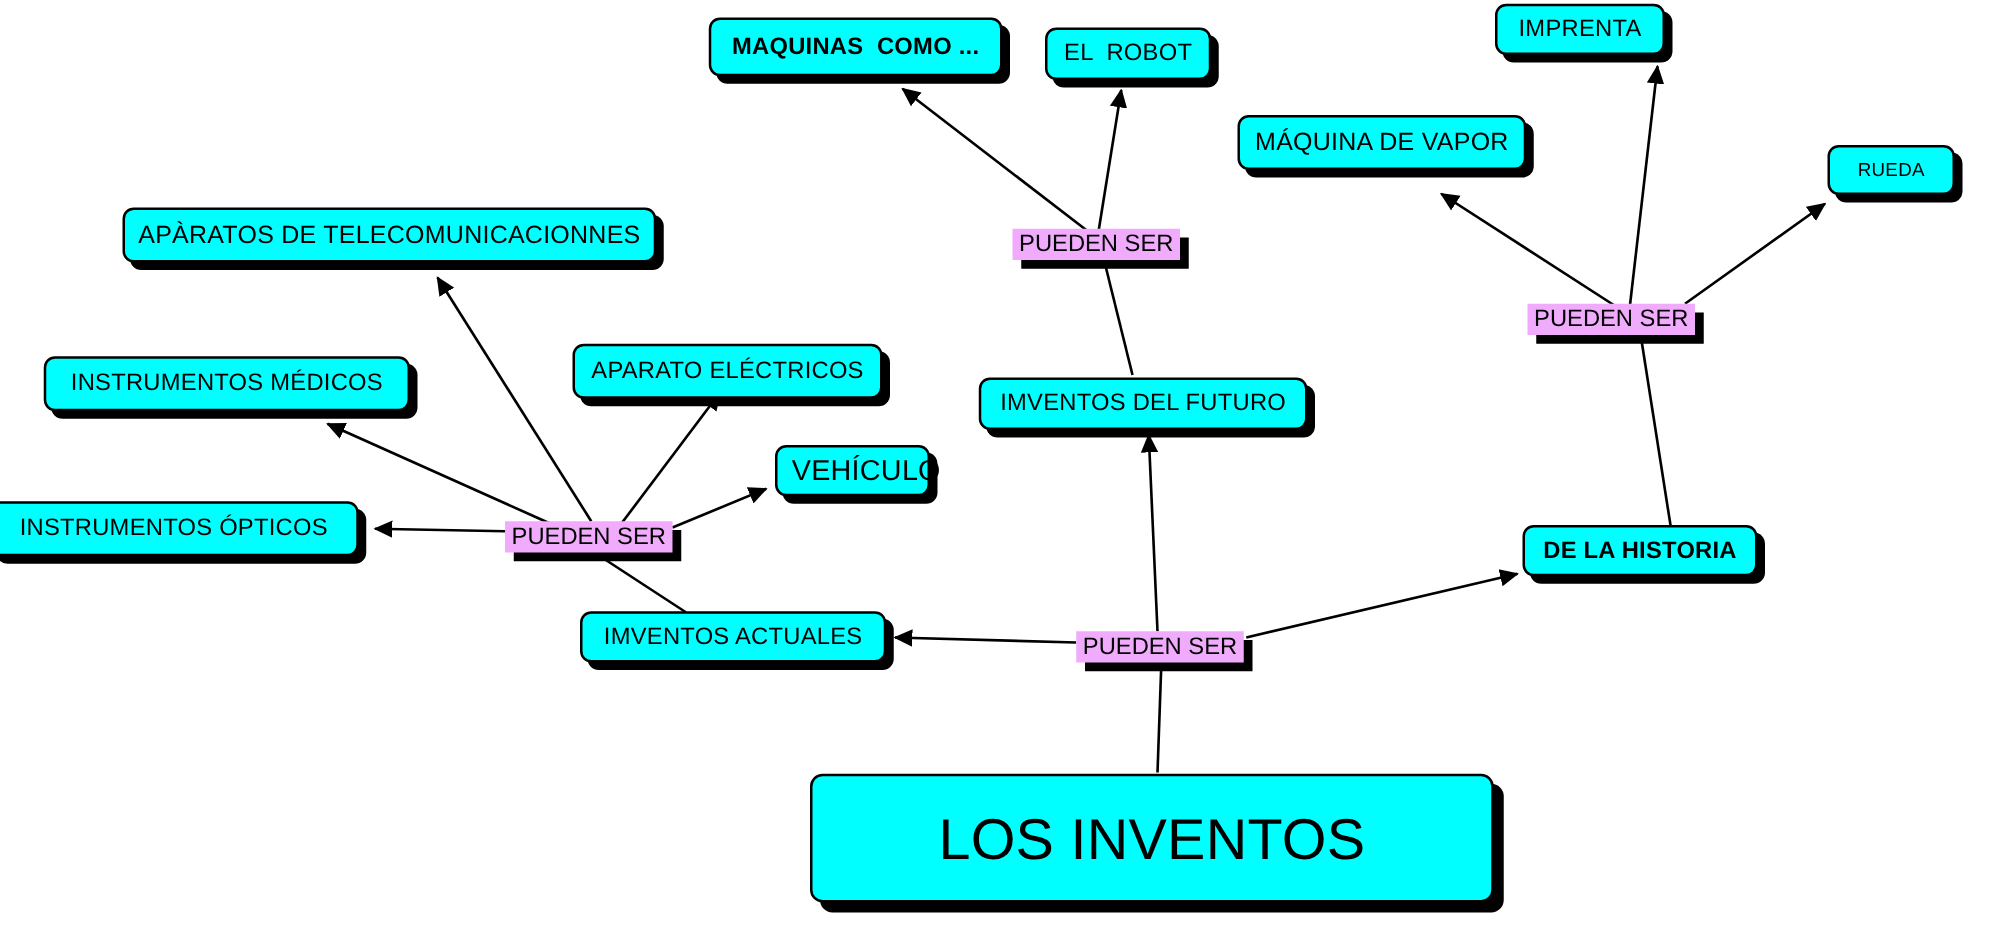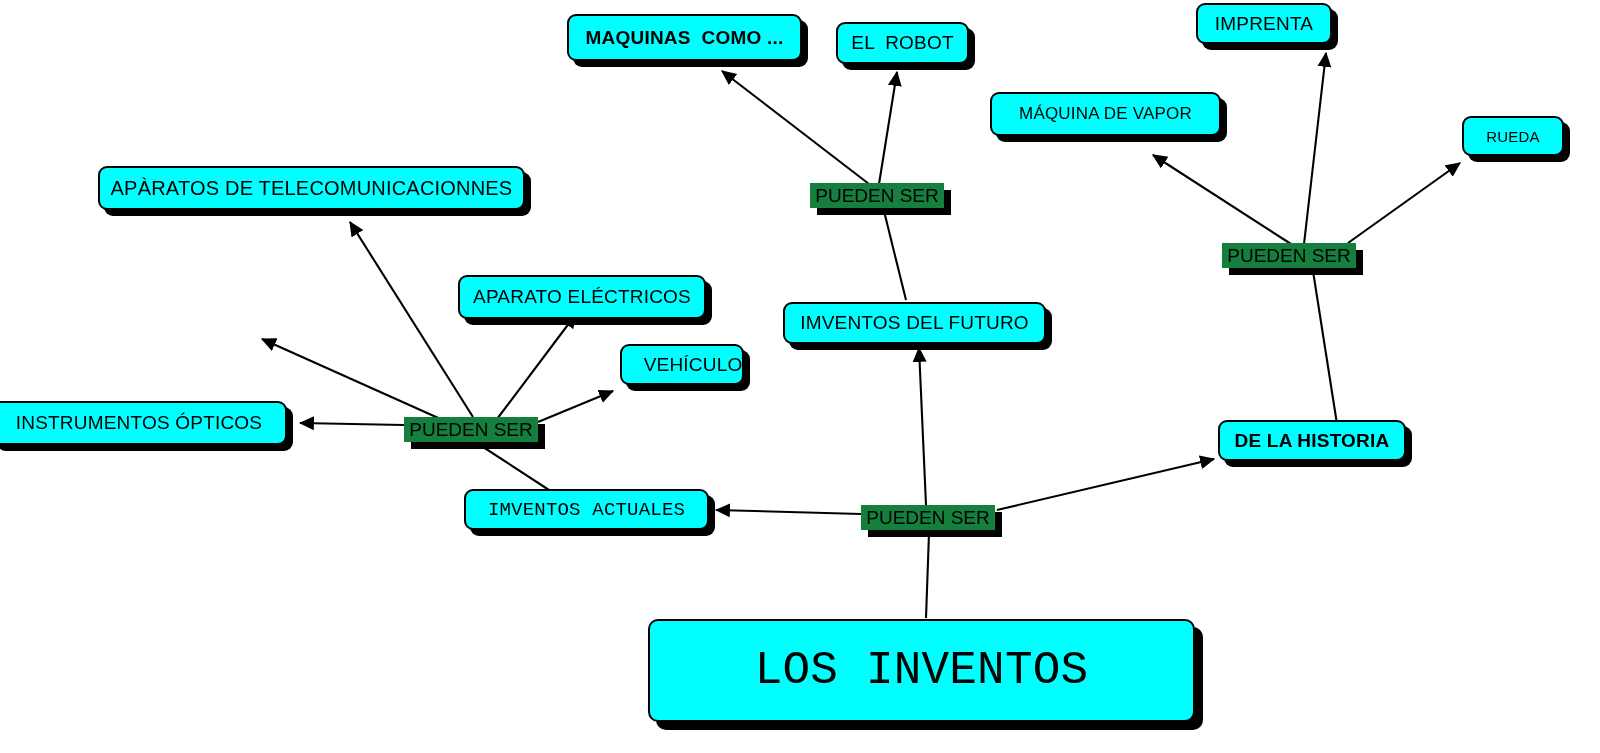--- a/index.html
+++ b/index.html
@@ -42,21 +42,21 @@
     z-index: 3;
   }
   .node-root {
     border-radius: 10px;
     box-shadow: 8px 8px 0 0 #000000;
   }
   
   .link-label {
     position: absolute;
     box-sizing: border-box;
-    background: #15803d;
+    background: #f0abfc;
     border: 0;
     border-radius: 0;
     box-shadow: 7px 7px 0 0 #000000;
     display: flex;
     align-items: center;
     justify-content: center;
     color: #000000;
     white-space: pre;
     font-size: 19px;
     z-index: 4;
@@ -111,40 +111,41 @@
       <line x1="1348" y1="243" x2="1460" y2="163" marker-end="url(#arrow)"></line>
     </g>
   </svg>
 
   <div class="node" style="left:567px; top:14px; width:235px; height:47px; font-size:19px;font-weight:bold;">MAQUINAS  COMO ...</div>
 
   <div class="node" style="left:836px; top:22px; width:133px; height:42px; font-size:19px;">EL  ROBOT</div>
 
   <div class="node" style="left:1196px; top:3px; width:136px; height:41px; font-size:19px;">IMPRENTA</div>
 
-  <div class="node" style="left:990px; top:92px; width:231px; height:44px; font-size:17px;">MÁQUINA DE VAPOR</div>
+  <div class="node" style="left:990px; top:92px; width:231px; height:44px; font-size:20px;">MÁQUINA DE VAPOR</div>
 
   <div class="node" style="left:1462px; top:116px; width:102px; height:40px; font-size:15px;">RUEDA</div>
 
   <div class="node" style="left:98px; top:166px; width:427px; height:44px; font-size:20px;">APÀRATOS DE TELECOMUNICACIONNES</div>
 
+  <div class="node" style="left:35px; top:285px; width:293px; height:44px; font-size:19px;">INSTRUMENTOS MÉDICOS</div>
 
   <div class="node" style="left:458px; top:275px; width:248px; height:44px; font-size:19px;">APARATO ELÉCTRICOS</div>
 
   <div class="node" style="left:-9px; top:401px; width:296px; height:44px; font-size:19px;">INSTRUMENTOS ÓPTICOS</div>
 
-  <div class="node" style="left:620px; top:344px; width:124px; height:41px; font-size:19px;padding-left:22px;">VEHÍCULO</div>
+  <div class="node" style="left:620px; top:356px; width:124px; height:41px; font-size:23px;padding-left:22px;">VEHÍCULO</div>
 
   <div class="node" style="left:783px; top:302px; width:263px; height:42px; font-size:19px;">IMVENTOS DEL FUTURO</div>
 
-  <div class="node" style="left:464px; top:489px; width:245px; height:41px; font-size:19px;font-family:Liberation Mono, monospace;">IMVENTOS ACTUALES</div>
+  <div class="node" style="left:464px; top:489px; width:245px; height:41px; font-size:19px;">IMVENTOS ACTUALES</div>
 
   <div class="node" style="left:1218px; top:420px; width:188px; height:41px; font-size:19px;font-weight:bold;">DE LA HISTORIA</div>
 
-  <div class="node node-root" style="left:648px; top:619px; width:547px; height:103px; font-size:46px;font-family:Liberation Mono, monospace;">LOS INVENTOS</div>
+  <div class="node node-root" style="left:648px; top:619px; width:547px; height:103px; font-size:46px;">LOS INVENTOS</div>
 
   <div class="link-label" style="left:861px; top:505px; width:134px; height:25px;">PUEDEN SER</div>
 
   <div class="link-label" style="left:404px; top:417px; width:134px; height:25px;">PUEDEN SER</div>
 
   <div class="link-label" style="left:810px; top:183px; width:134px; height:25px;">PUEDEN SER</div>
 
   <div class="link-label" style="left:1222px; top:243px; width:134px; height:25px;">PUEDEN SER</div>
 
 </div>

